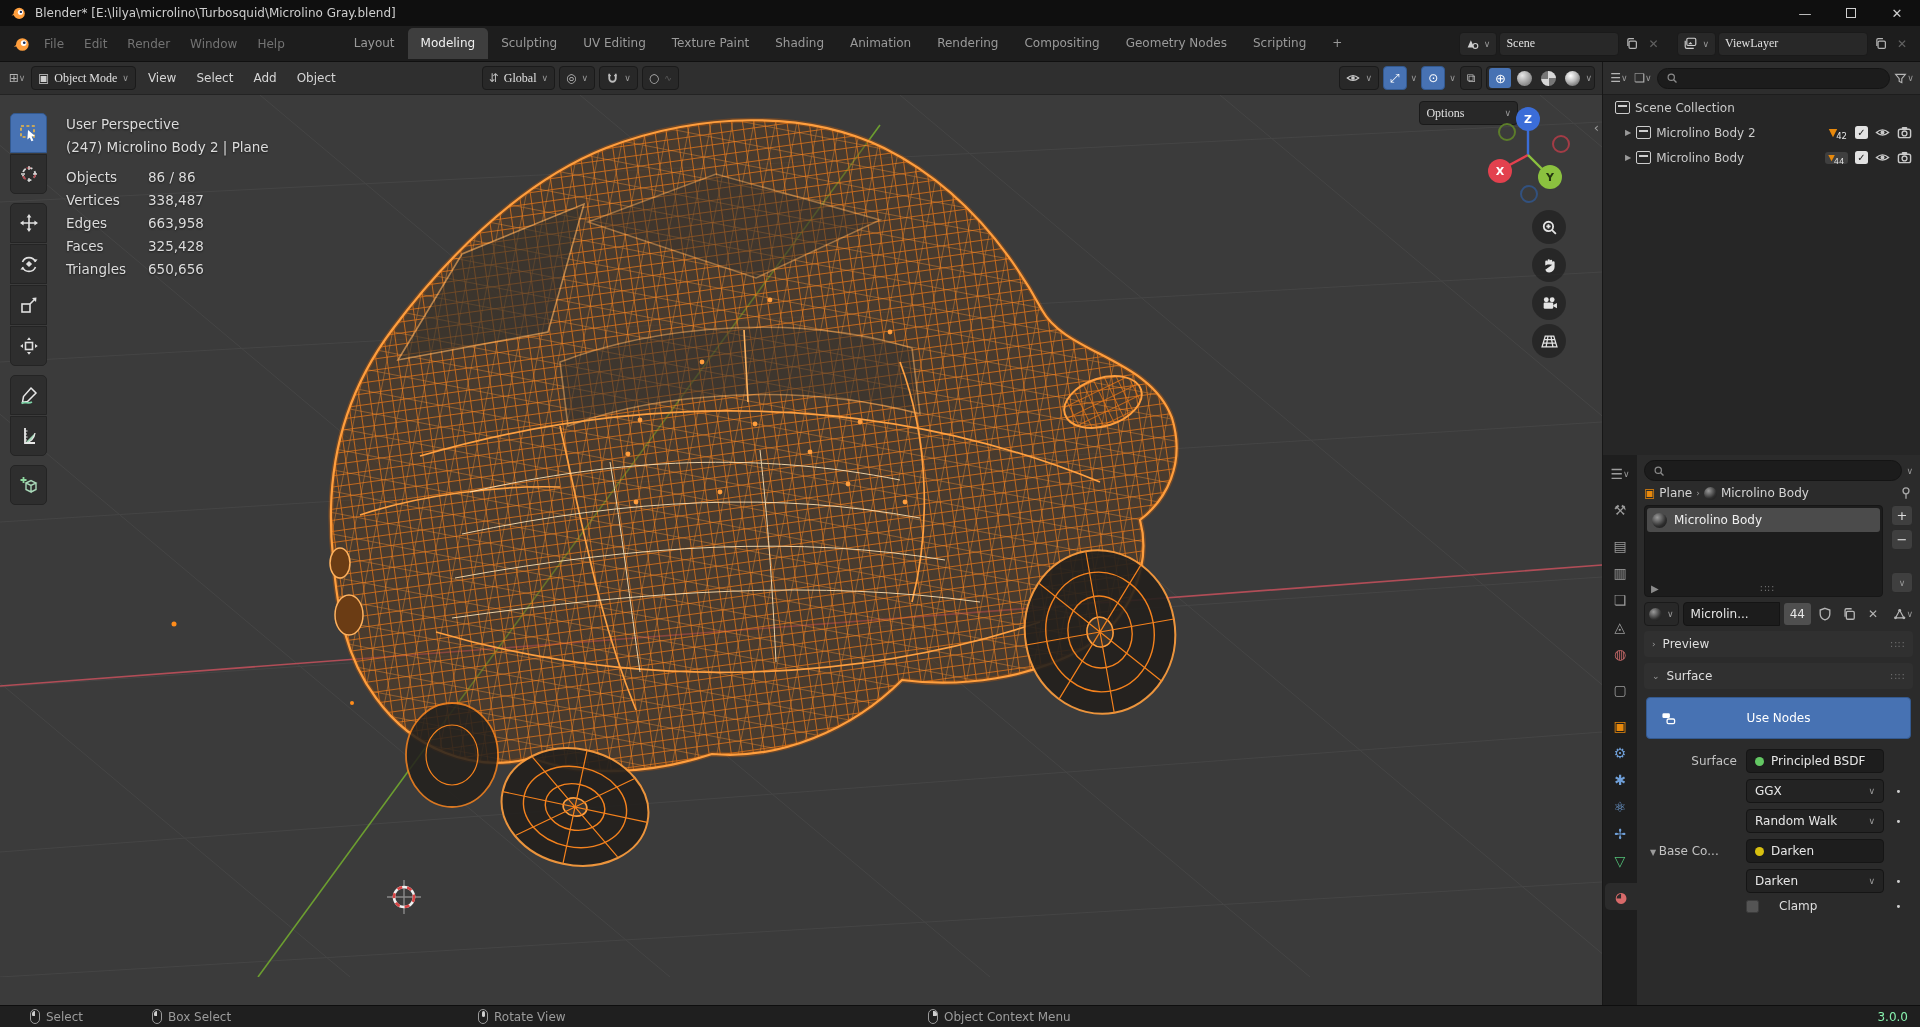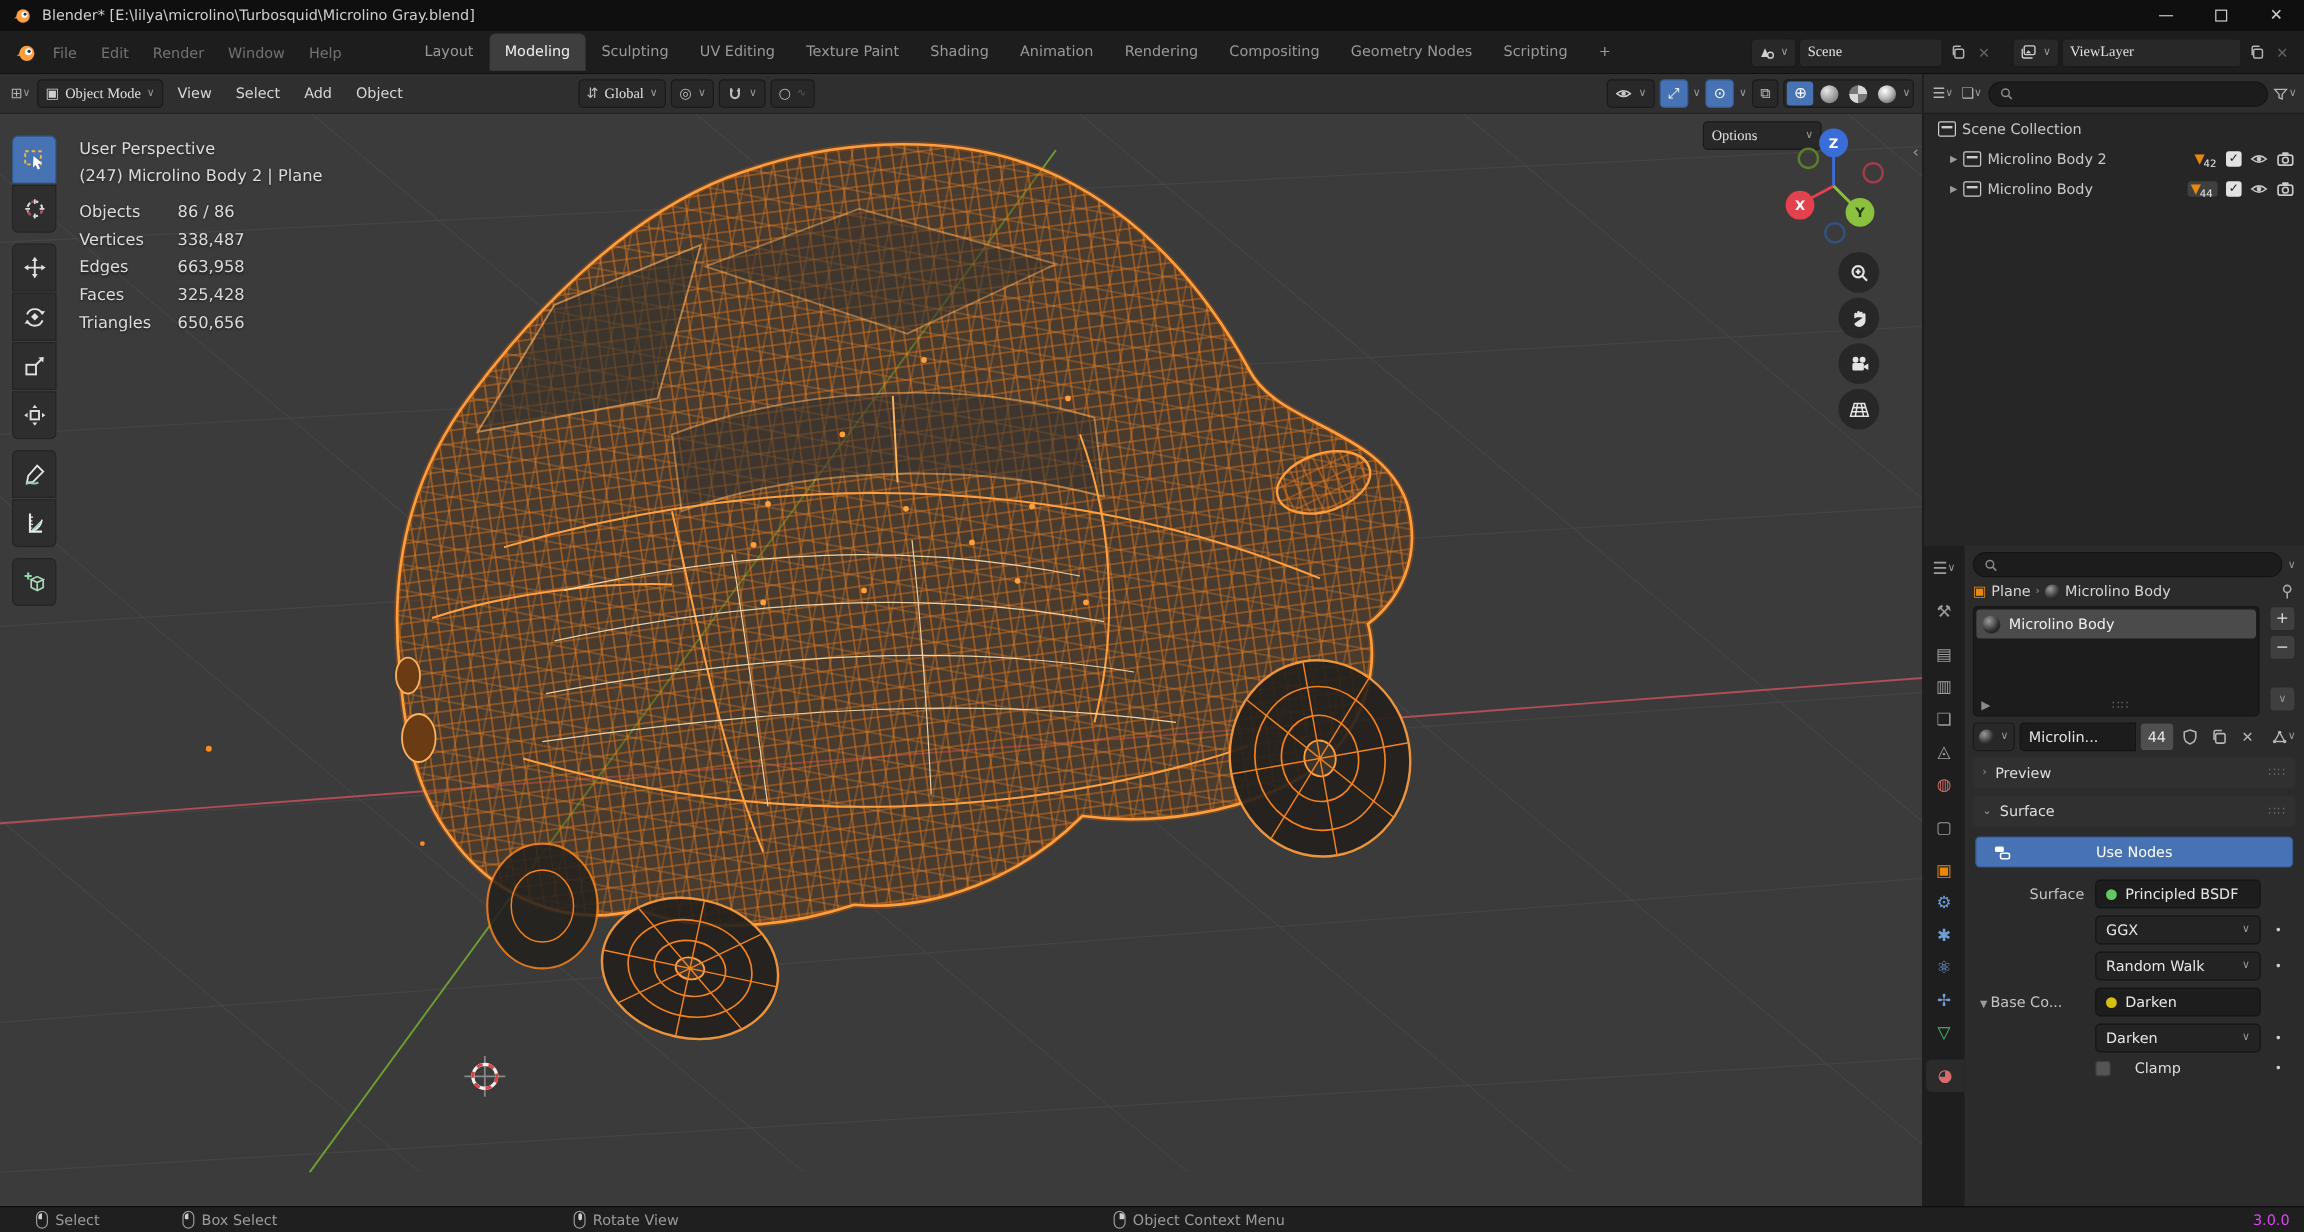--- a/index.html
+++ b/index.html
@@ -79,21 +79,21 @@
 
   
   .outliner { position:absolute; left:1602px; top:62px; width:318px; height:393px; background:#262626; border-left:1px solid #171717; }
   .ol-header { height:33px; background:#2d2d2d; border-bottom:1px solid #1d1d1d; display:flex; align-items:center; gap:4px; padding:0 6px; }
   .searchbox { flex:1; background:#1c1c1c; border:1px solid #141414; border-radius:11px; height:21px;
     display:flex; align-items:center; padding:0 8px; gap:6px; color:#888; }
   .ol-row { height:25px; display:flex; align-items:center; gap:5px; color:#c9c9c9; padding-left:12px; }
   .ol-right { margin-left:auto; display:flex; align-items:center; gap:7px; padding-right:8px; }
   .tribadge { color:#e8890c; font-size:11px; position:relative; }
   .tribadge .cnt { font-size:8.5px; color:#e6e6e6; position:relative; top:3px; left:-1px; }
-  .tribadge.boxed { background:#3f3f3f; border-radius:3px; padding:0 3px; }
+  .tribadge.boxed { background:#3f3f3f; border-radius:3px; padding:0 3px;font-family:Liberation Mono, monospace; }
   .cbx { width:13px; height:13px; background:#e2e2e2; border-radius:2.5px; color:#222; font-size:10px;
     display:flex; align-items:center; justify-content:center; font-weight:bold; }
   .boxicon { width:15px; height:13px; border:1.4px solid #cdcdcd; border-radius:2px; position:relative; }
   .boxicon::before { content:""; position:absolute; left:2px; right:2px; top:3px; height:1.6px; background:#cdcdcd; }
 
   
   .properties { position:absolute; left:1602px; top:455px; width:318px; bottom:22px; background:#2b2b2b; border-left:1px solid #171717; display:flex; }
   .ptabs { width:34px; background:#1e1e1e; display:flex; flex-direction:column; align-items:center; padding-top:5px; }
   .ptab { width:30px; height:27px; display:flex; align-items:center; justify-content:center; font-size:14px; color:#9c9c9c; }
   .ptab.active { background:#2b2b2b; border-radius:5px 0 0 5px; width:32px; margin-left:2px; }
@@ -107,21 +107,21 @@
   .sqbtn { width:22px; height:21px; background:#3f3f3f; border:1px solid #2a2a2a; border-radius:4px;
     display:flex; align-items:center; justify-content:center; color:#ddd; font-size:13px; }
   .matball { width:15px; height:15px; border-radius:50%; background:radial-gradient(circle at 35% 30%, #9a9a9a, #2e2e2e 60%, #151515); }
   .matball.small { width:13px; height:13px; }
   .chip { background:#4f4f4f; border-radius:3px; height:22px; padding:0 6px; display:flex; align-items:center; color:#e8e8e8; }
   .namefield { background:#1c1c1c; border:1px solid #141414; height:24px; border-radius:4px 0 0 4px;
     display:flex; align-items:center; padding:0 7px; color:#e5e5e5; flex:1; }
   .panelhead { background:#303030; border-radius:4px; height:26px; display:flex; align-items:center;
     gap:7px; padding:0 8px; color:#dedede; margin-bottom:6px; }
   .grip { margin-left:auto; color:#6f6f6f; letter-spacing:1px; font-size:10px; }
-  .usenodes { background:#4772b3; border:1px solid #33598f; color:#fff; border-radius:4px; height:26px;
+  .usenodes { background:#4772b3; border:1px solid #33598f; color:#fff; border-radius:4px; height:42px;
     display:flex; align-items:center; justify-content:center; gap:8px; margin:2px 2px 10px 2px; }
   .usenodes .nico { position:absolute; left:14px; }
   .setrow { display:flex; align-items:center; margin-bottom:6px; }
   .setlabel { flex:0 0 102px; text-align:right; padding-right:9px; color:#c3c3c3; white-space:nowrap; }
   .setwidget { flex:0 0 138px; height:24px; background:#1d1d1d; border:1px solid #151515; border-radius:4px;
     display:flex; align-items:center; gap:7px; padding:0 8px; color:#e7e7e7; }
   .setwidget.dd { background:#232323; }
   .keydot { flex:1; text-align:center; color:#cfcfcf; font-size:10px; }
   .sockdot { width:9px; height:9px; border-radius:50%; }
   .ddchev { margin-left:auto; color:#9a9a9a; font-size:9px; }
@@ -129,21 +129,21 @@
 
   
   .statusbar { position:absolute; left:0; bottom:0; right:0; height:22px; background:#1f1f1f;
     border-top:1px solid #0e0e0e; display:flex; align-items:center; color:#9b9b9b; }
   .hint { position:absolute; display:flex; align-items:center; gap:6px; }
   .mouse { width:10px; height:15px; border:1.3px solid #9a9a9a; border-radius:5px; position:relative; }
   .mouse::before { content:""; position:absolute; background:#cfcfcf; }
   .lmb::before { left:0.5px; top:0.5px; width:3.5px; height:5.5px; border-radius:3px 0 0 1px; }
   .mmb::before { left:3px; top:1px; width:2.8px; height:6px; border-radius:2px; }
   .rmb::before { right:0.5px; top:0.5px; width:3.5px; height:5.5px; border-radius:0 3px 1px 0; }
-  .version { margin-left:auto; padding-right:12px; color:#d946ef; }
+  .version { margin-left:auto; padding-right:12px; color:#86efac; }
 </style>
 </head>
 <body>
 
 <svg width="0" height="0" style="position:absolute" aria-hidden="true">
   <defs>
     <symbol id="i-eye" viewBox="0 0 16 16">
         <path d="M1.5 8 Q8 2.5 14.5 8 Q8 13.5 1.5 8 Z" fill="none" stroke="currentColor" stroke-width="1.4"></path>
         <circle cx="8" cy="8" r="2.1" fill="currentColor"></circle>
       </symbol>

